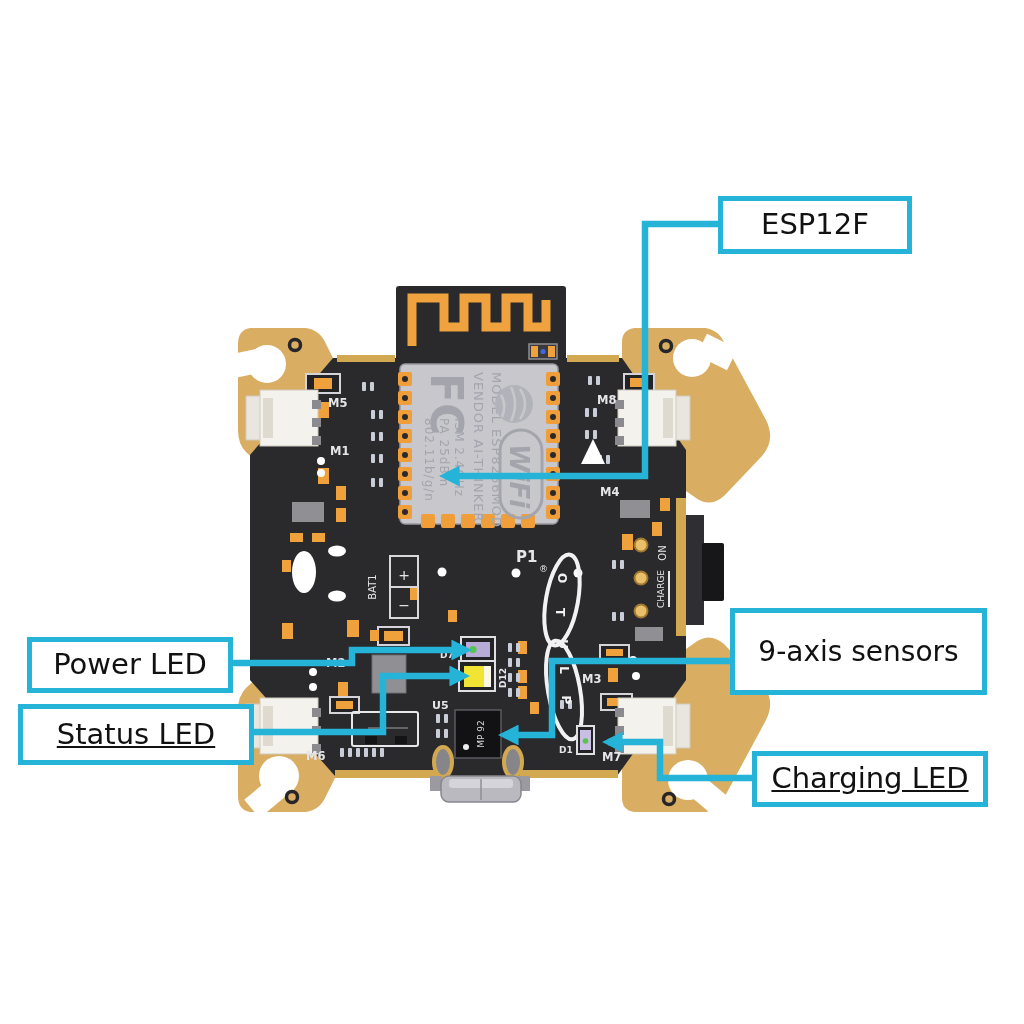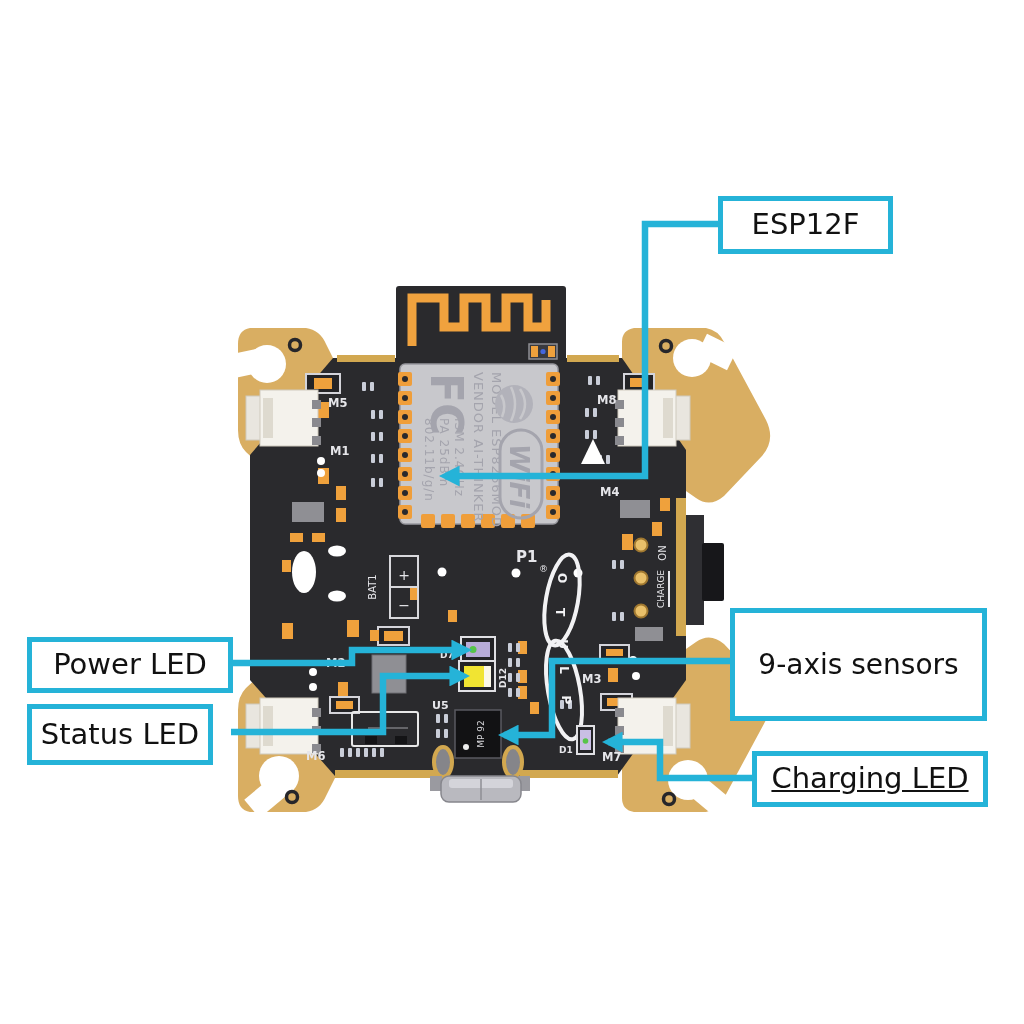--- a/index.html
+++ b/index.html
@@ -3,24 +3,24 @@
 <meta charset="utf-8">
 <style>
   html,body{margin:0;padding:0;background:#ffffff;}
   #stage{position:relative;width:1024px;height:1024px;background:#ffffff;overflow:hidden;
          font-family:"DejaVu Sans","Liberation Sans",sans-serif;}
   #boardsvg{position:absolute;left:0;top:0;width:1024px;height:1024px;}
   .callout{position:absolute;box-sizing:border-box;background:#ffffff;border:5px solid #25b3d8;
            display:flex;flex-direction:column;align-items:center;justify-content:center;
            color:#111111;font-size:29px;line-height:1.28;text-align:center;z-index:5;}
   .callout .ln{white-space:nowrap;}
-  #co-esp12f   {left:718px;top:196px;width:175px;height:58px;text-align:right;}
+  #co-esp12f   {left:718px;top:196px;width:194px;height:58px;text-align:right;}
   #co-power    {left:27px; top:637px;width:206px;height:56px;}
-  #co-status   {left:27px; top:704px;width:186px;height:61px;}
-  #co-sensors  {left:730px;top:608px;width:257px;height:113px;font-size:28px;}
+  #co-status   {left:18px; top:704px;width:236px;height:61px;text-decoration:underline;}
+  #co-sensors  {left:730px;top:608px;width:257px;height:87px;font-size:28px;}
   #co-charging {left:752px;top:751px;width:236px;height:56px;text-decoration:underline;}
   svg text{font-family:"DejaVu Sans","Liberation Sans",sans-serif;}
 </style>
 </head>
 <body>
 
 <div id="stage">
 
 <svg id="boardsvg" viewBox="0 0 1024 1024">
   <defs>

